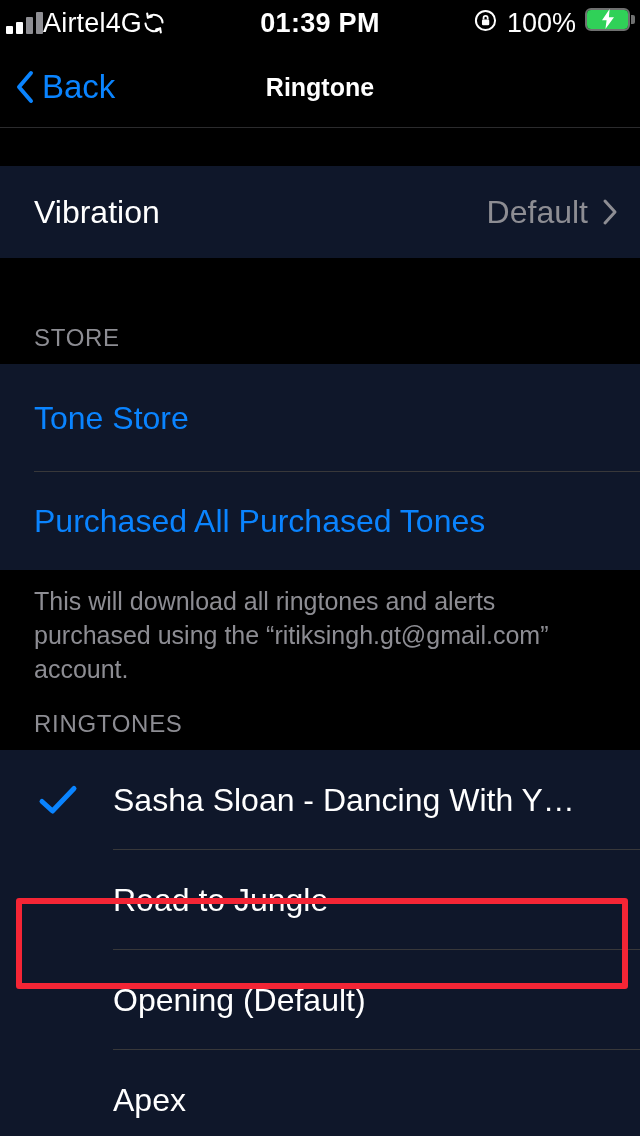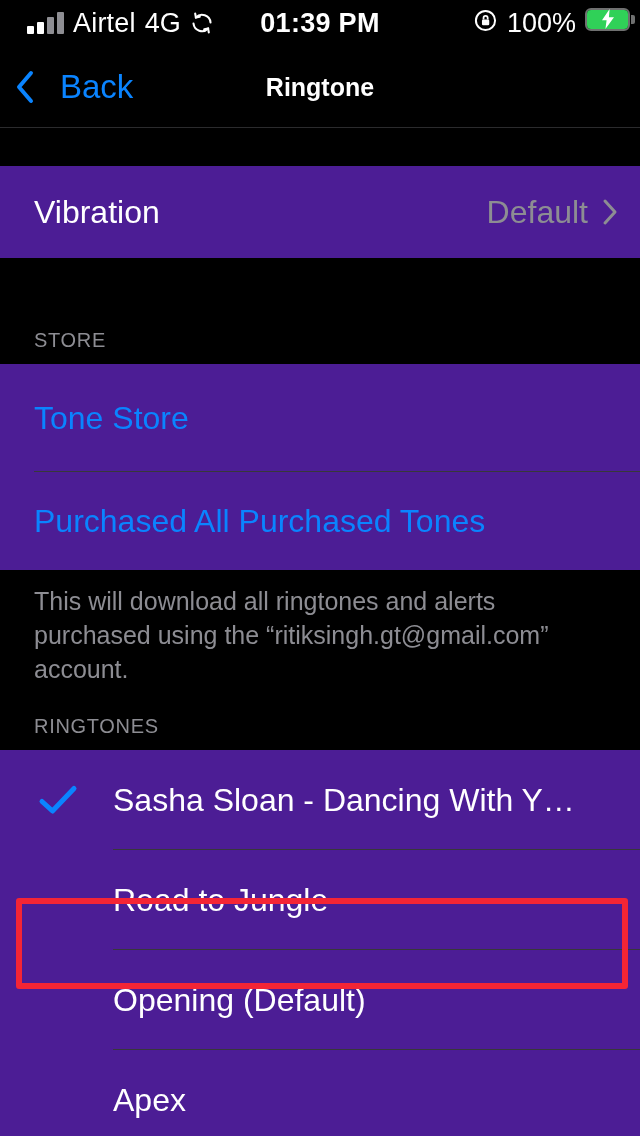--- a/index.html
+++ b/index.html
@@ -10,21 +10,21 @@
     overflow:hidden;
   }
   .phone { position:relative; width:640px; height:1136px; background:#000; }
 
   
   .statusbar {
     position:relative; height:46px; width:100%;
     display:flex; align-items:center;
     color:#fff;
   }
-  .sb-left { position:absolute; left:27px; display:flex; align-items:center; gap:9px; }
+  .sb-left { position:absolute; left:6px; display:flex; align-items:center; }
   .sb-center { position:absolute; left:0; right:0; text-align:center; }
   .sb-right { position:absolute; right:10px; display:flex; align-items:flex-start; gap:9px; }
 
   .signal { display:flex; align-items:flex-end; gap:3px; height:22px; }
   .signal i { display:block; width:7px; background:#8e8e93; border-radius:1px; }
   .signal i.on { background:#fff; }
   .signal i:nth-child(1){ height:8px; }
   .signal i:nth-child(2){ height:12px; }
   .signal i:nth-child(3){ height:17px; }
   .signal i:nth-child(4){ height:22px; }
@@ -51,50 +51,50 @@
   .battery .bolt { position:absolute; left:50%; top:50%; transform:translate(-50%,-50%); }
 
   
   .navbar {
     position:relative; height:82px; width:100%;
     background:#000;
     border-bottom:1px solid #2b2b2d;
   }
   .back {
     position:absolute; left:14px; top:50%; transform:translateY(-50%);
-    display:flex; align-items:center; gap:24px;
+    display:flex; align-items:center; gap:6px;
     color:#0a84ff; font-size:33px; cursor:pointer;
   }
   .back .chev { display:block; width:22px; height:34px; }
   .nav-title {
     position:absolute; left:0; right:0; top:50%; transform:translateY(-50%);
     text-align:center; color:#fff; font-size:25px; font-weight:700;
   }
 
   
   .gap { background:#000; }
-  .group { background:#4c1d95; }
+  .group { background:#0f172a; }
   .row {
     position:relative; display:flex; align-items:center;
     height:92px; padding:0 22px 0 34px;
     color:#fff; font-size:32px;
     cursor:pointer;
   }
   .row .sep {
     position:absolute; left:34px; right:0; bottom:0; height:1px;
     background:#38383a;
   }
   .row .title { flex:1; }
   .row .value { color:#8d8d93; font-size:32px; margin-right:14px; }
   .row .chev-r { display:block; width:16px; height:28px; }
 
   .row.link { color:#0a84ff; }
 
   .sec-header {
-    color:#8d8d93; font-size:20px; letter-spacing:.7px;
+    color:#8d8d93; font-size:24px; letter-spacing:.7px;
     padding:0 34px 12px 34px; display:flex; align-items:flex-end;
     height:100%;
   }
   .sec-header-wrap { background:#000; }
 
   .footnote {
     background:#000; color:#8d8d93; font-size:25px; line-height:1.36;
     padding:14px 34px 6px 34px;
   }
 

